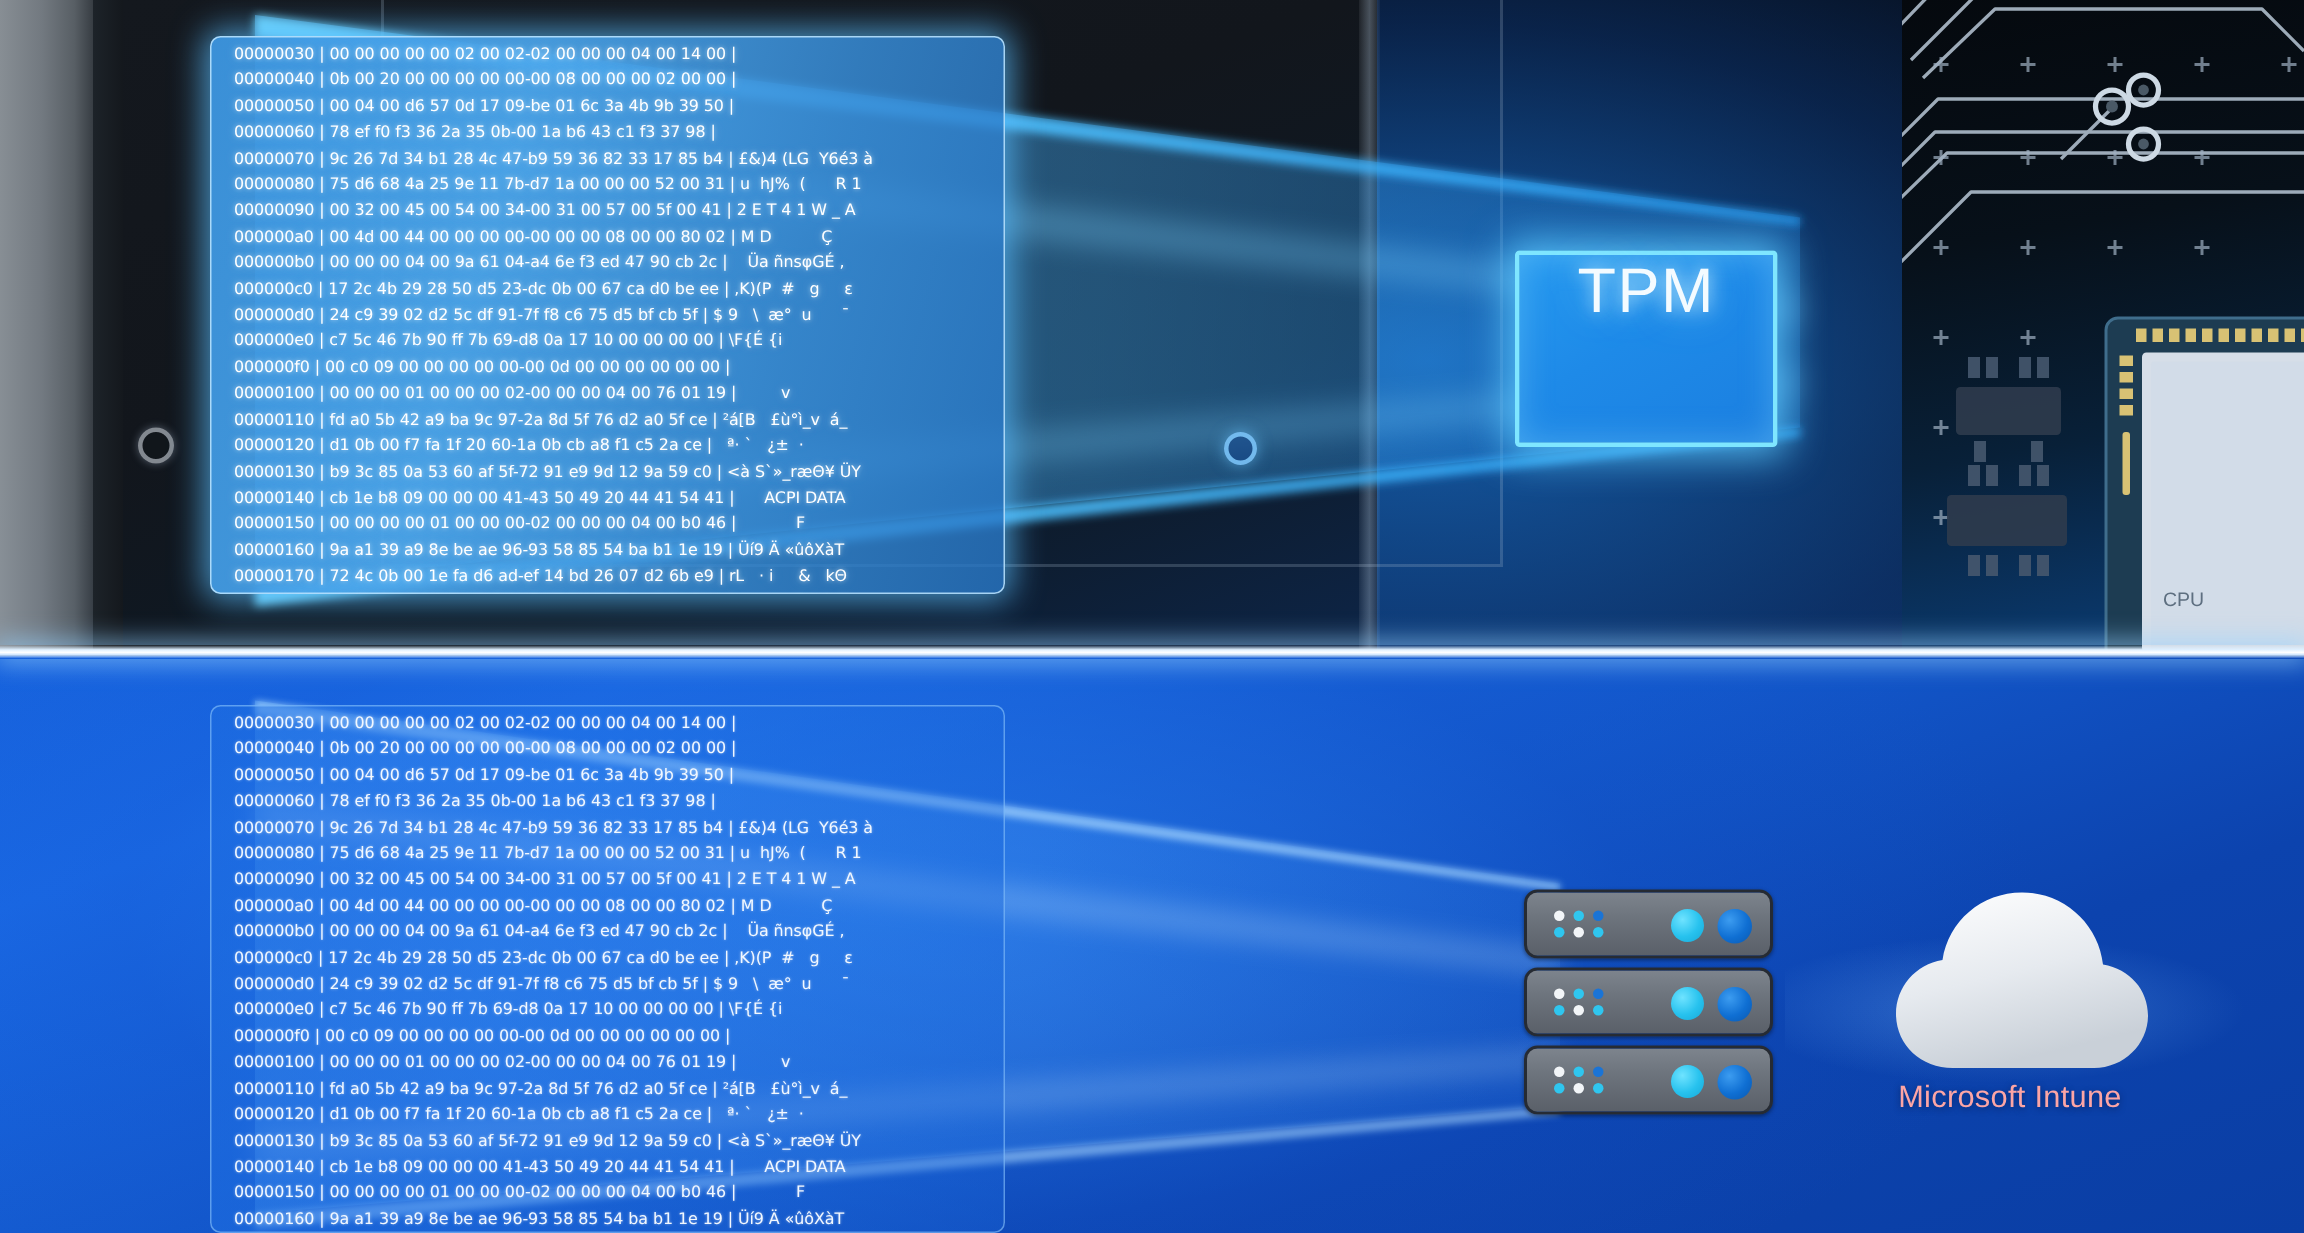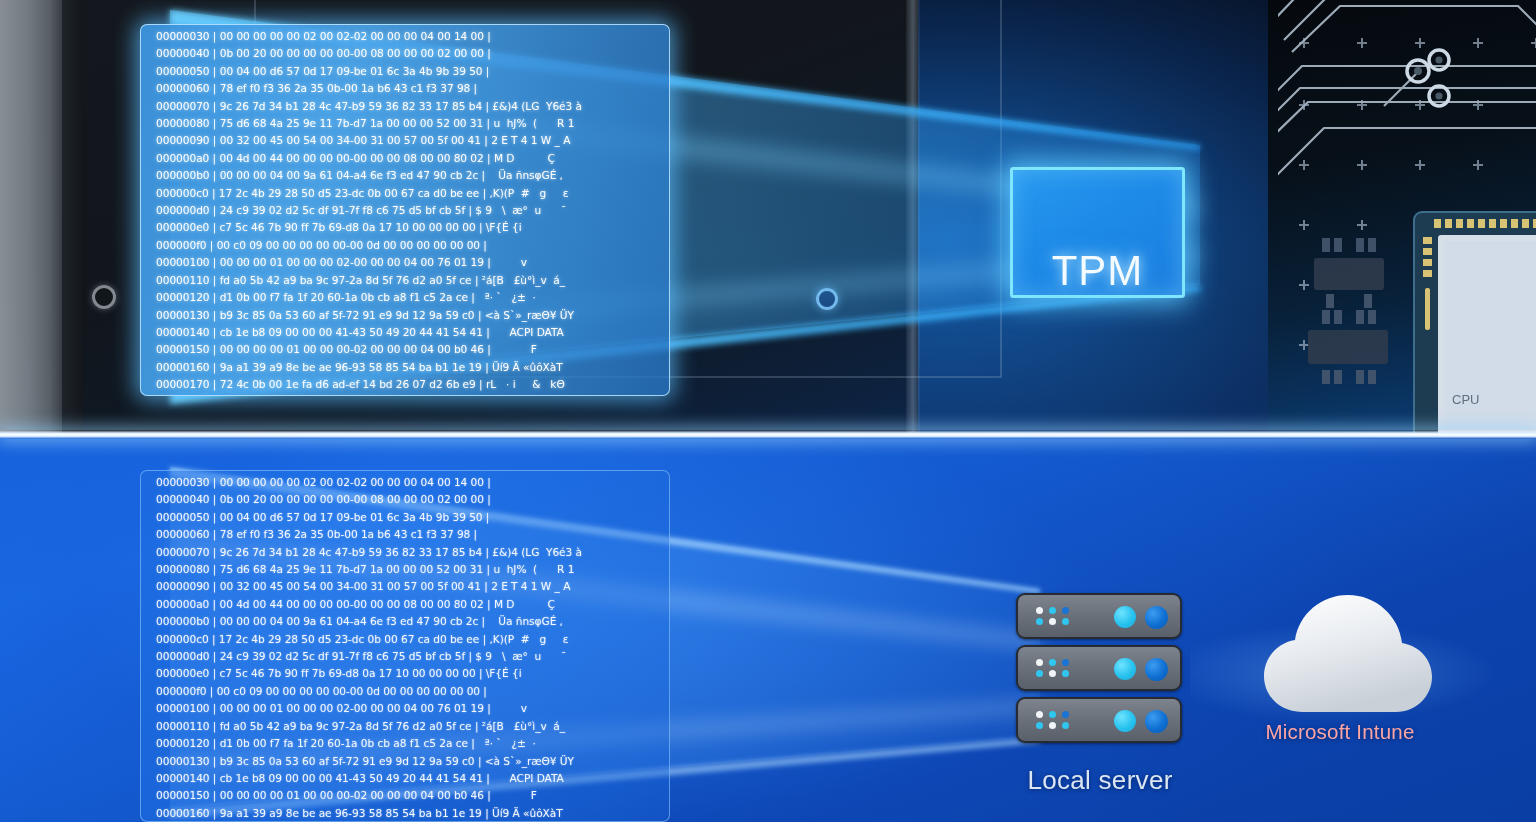--- a/index.html
+++ b/index.html
@@ -56,21 +56,20 @@
     border: 3px solid rgba(130,205,255,0.85);
     background: rgba(20,70,140,0.55);
     box-shadow: 0 0 10px rgba(110,200,255,0.6);
   }
 
   
   .circuit {
     position: absolute; right: 0; top: 0; width: 268px; height: 437px;
     background: linear-gradient(170deg,#05090e 0%, #071019 35%, #082038 65%, #0b3f7a 100%);
     overflow: hidden;
-    padding-left: 10px;
   }
 
   
   .beam-top { position: absolute; left: 140px; top: 0px; width: 1100px; height: 437px; pointer-events:none; }
 
   
   .divider {
     position: absolute; left: 0; top: 430px; width: 1536px; height: 9px;
     background: linear-gradient(180deg, rgba(255,255,255,0.0) 0%, #dff0ff 35%, #ffffff 55%, #cfe6ff 72%, rgba(120,190,255,0) 100%);
     box-shadow: 0 0 16px 3px rgba(150,210,255,0.65);
@@ -120,21 +119,21 @@
   .hx-bytes{ }
   .hx-ascii{ }
 
   
   .tpm-box {
     position: absolute; left: 1010px; top: 167px; width: 175px; height: 131px;
     border: 3px solid #7fe6ff;
     border-radius: 3px;
     background: linear-gradient(150deg, #2699ef 0%, #1e8ae8 45%, #1b7fe0 100%);
     box-shadow: 0 0 26px 6px rgba(90,200,255,0.85), inset 0 0 22px rgba(150,225,255,0.35);
-    display: flex; align-items: flex-end; justify-content: center;
+    display: flex; align-items: flex-start; justify-content: center;
     z-index: 20;
   }
   .tpm-label {
     color: #f4fbff; font-size: 42px; font-weight: 400; letter-spacing: 1px;
     text-shadow: 0 0 12px rgba(200,240,255,0.95), 0 0 26px rgba(120,210,255,0.7);
   }
 
   
   .server-group { position:absolute; left: 1016px; top: 593px; width: 166px; height: 150px; z-index: 20; }
   .server-unit {
@@ -379,21 +378,20 @@
           <span class="dot c"></span>
           <span class="dot b"></span>
         <span class="dot c"></span>
           <span class="dot w"></span>
           <span class="dot c"></span>
       </div>
       <span class="led-big"></span>
       <span class="led-big2"></span>
     </div>
   </div>
-  <div class="server-caption">Local server</div>
 
   <div class="cloud-group">
     <svg width="190" height="140" viewBox="0 0 190 140">
       <defs>
         <linearGradient id="cloudG" x1="0" y1="0" x2="0.35" y2="1">
           <stop offset="0%" stop-color="#ffffff"></stop>
           <stop offset="55%" stop-color="#e6eaef"></stop>
           <stop offset="100%" stop-color="#c9d0d8"></stop>
         </linearGradient>
       </defs>

